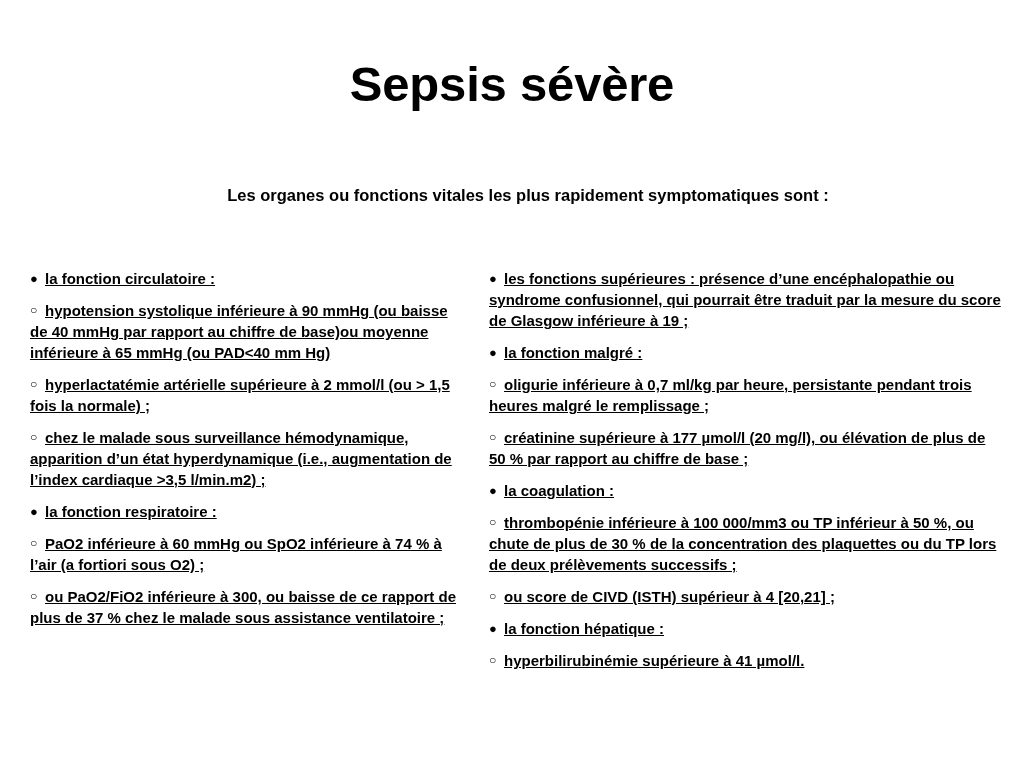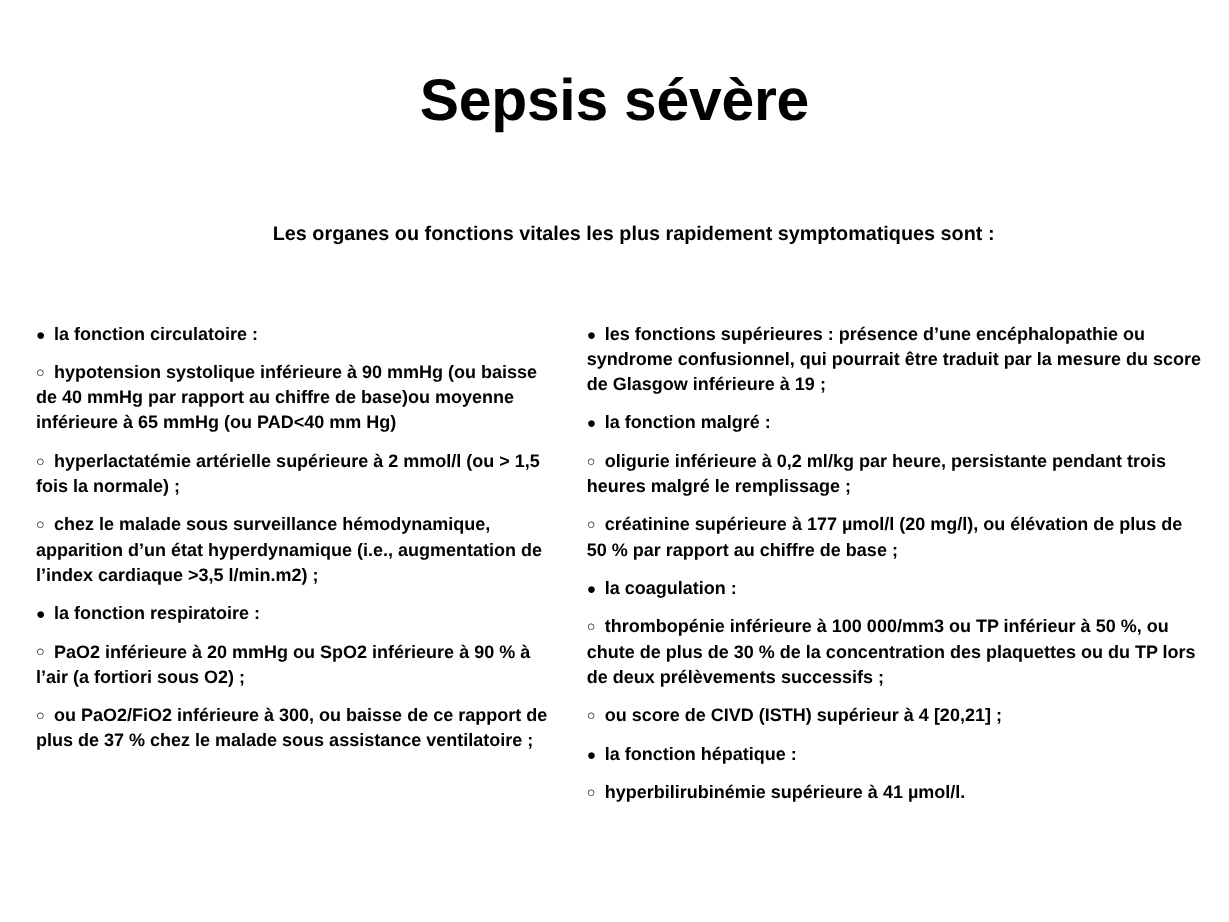--- a/index.html
+++ b/index.html
@@ -94,20 +94,21 @@
   }
   .bullet-mark.filled {
     font-size: 13px;
   }
   .bullet-mark.hollow {
     font-size: 12px;
   }
   .bullet-text {
     flex: 1 1 auto;
     text-indent: 0;
+    text-decoration: underline;
   }
   
   .bullet-item {
     position: relative;
   }
   .bullet-item .bullet-mark {
     position: absolute;
     left: 0;
     top: 0;
   }
@@ -148,39 +149,39 @@
         <div class="bullet-item">
           <span class="bullet-mark hollow">○</span>
           <span class="bullet-text">chez le malade sous surveillance hémodynamique, apparition d’un état hyperdynamique (i.e., augmentation de l’index cardiaque &gt;3,5 l/min.m2) ;</span>
         </div>
         <div class="bullet-item">
           <span class="bullet-mark filled">●</span>
           <span class="bullet-text">la fonction respiratoire :</span>
         </div>
         <div class="bullet-item">
           <span class="bullet-mark hollow">○</span>
-          <span class="bullet-text">PaO2 inférieure à 20 mmHg ou SpO2 inférieure à 90 % à l’air (a fortiori sous O2) ;</span>
+          <span class="bullet-text">PaO2 inférieure à 60 mmHg ou SpO2 inférieure à 74 % à l’air (a fortiori sous O2) ;</span>
         </div>
         <div class="bullet-item">
           <span class="bullet-mark hollow">○</span>
           <span class="bullet-text">ou PaO2/FiO2 inférieure à 300, ou baisse de ce rapport de plus de 37 % chez le malade sous assistance ventilatoire ;</span>
         </div>
       </div>
     <div class="col col-right" id="col-right">
         <div class="bullet-item">
           <span class="bullet-mark filled">●</span>
           <span class="bullet-text">les fonctions supérieures : présence d’une encéphalopathie ou syndrome confusionnel, qui pourrait être traduit par la mesure du score de Glasgow inférieure à 19 ;</span>
         </div>
         <div class="bullet-item">
           <span class="bullet-mark filled">●</span>
           <span class="bullet-text">la fonction malgré :</span>
         </div>
         <div class="bullet-item">
           <span class="bullet-mark hollow">○</span>
-          <span class="bullet-text">oligurie inférieure à 0,2 ml/kg par heure, persistante pendant trois heures malgré le remplissage ;</span>
+          <span class="bullet-text">oligurie inférieure à 0,7 ml/kg par heure, persistante pendant trois heures malgré le remplissage ;</span>
         </div>
         <div class="bullet-item">
           <span class="bullet-mark hollow">○</span>
           <span class="bullet-text">créatinine supérieure à 177 µmol/l (20 mg/l), ou élévation de plus de 50 % par rapport au chiffre de base ;</span>
         </div>
         <div class="bullet-item">
           <span class="bullet-mark filled">●</span>
           <span class="bullet-text">la coagulation :</span>
         </div>
         <div class="bullet-item">

